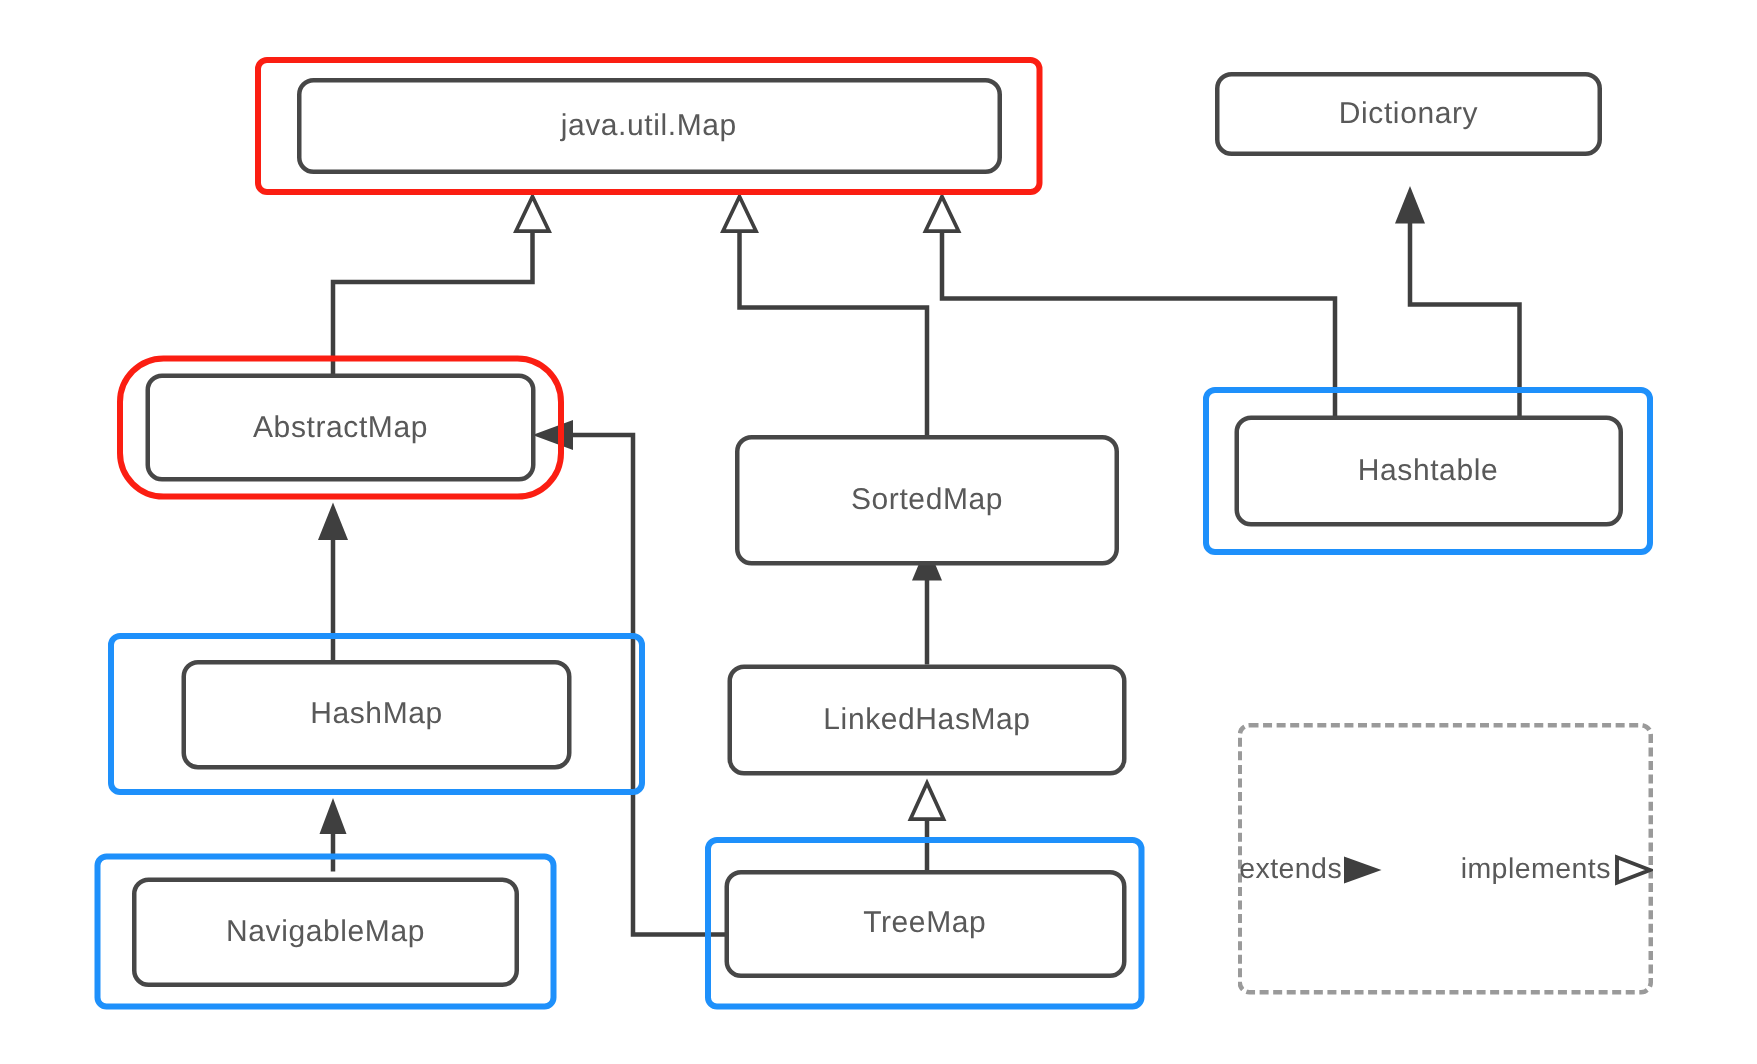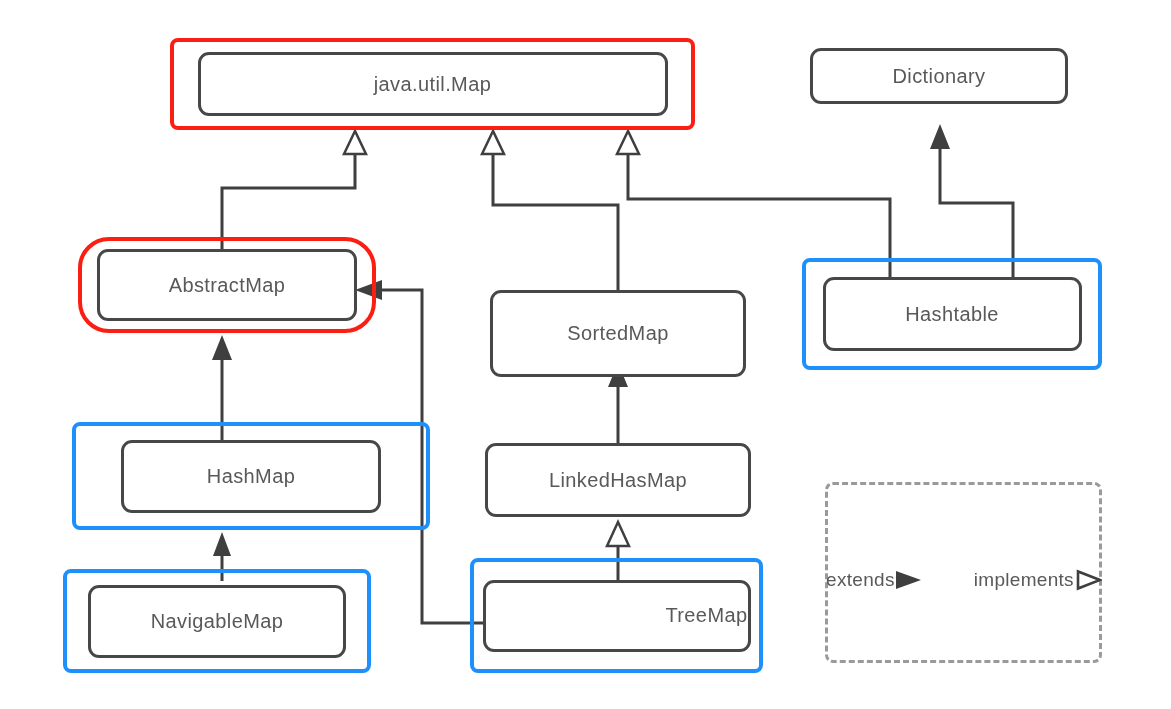--- a/index.html
+++ b/index.html
@@ -115,21 +115,21 @@
     <span>LinkedHasMap</span>
   </div>
 
   <div class="hl blue" style="left:63px; top:569px; width:308px; height:104px;">
     <div class="node" style="width:258px; height:73px;">
       <span>NavigableMap</span>
     </div>
   </div>
 
   <div class="hl blue" style="left:470px; top:558px; width:293px; height:115px;">
-    <div class="node" style="width:268px; height:72px;justify-content:flex-end;">
+    <div class="node" style="width:268px; height:72px;">
       <span>TreeMap</span>
     </div>
   </div>
 
   <div class="legend">
     <div class="lrow">
       <span class="lseg"></span>
       <span class="ltext">extends</span>
       <span class="lseg"></span>
       <span class="arr-solid"></span>

